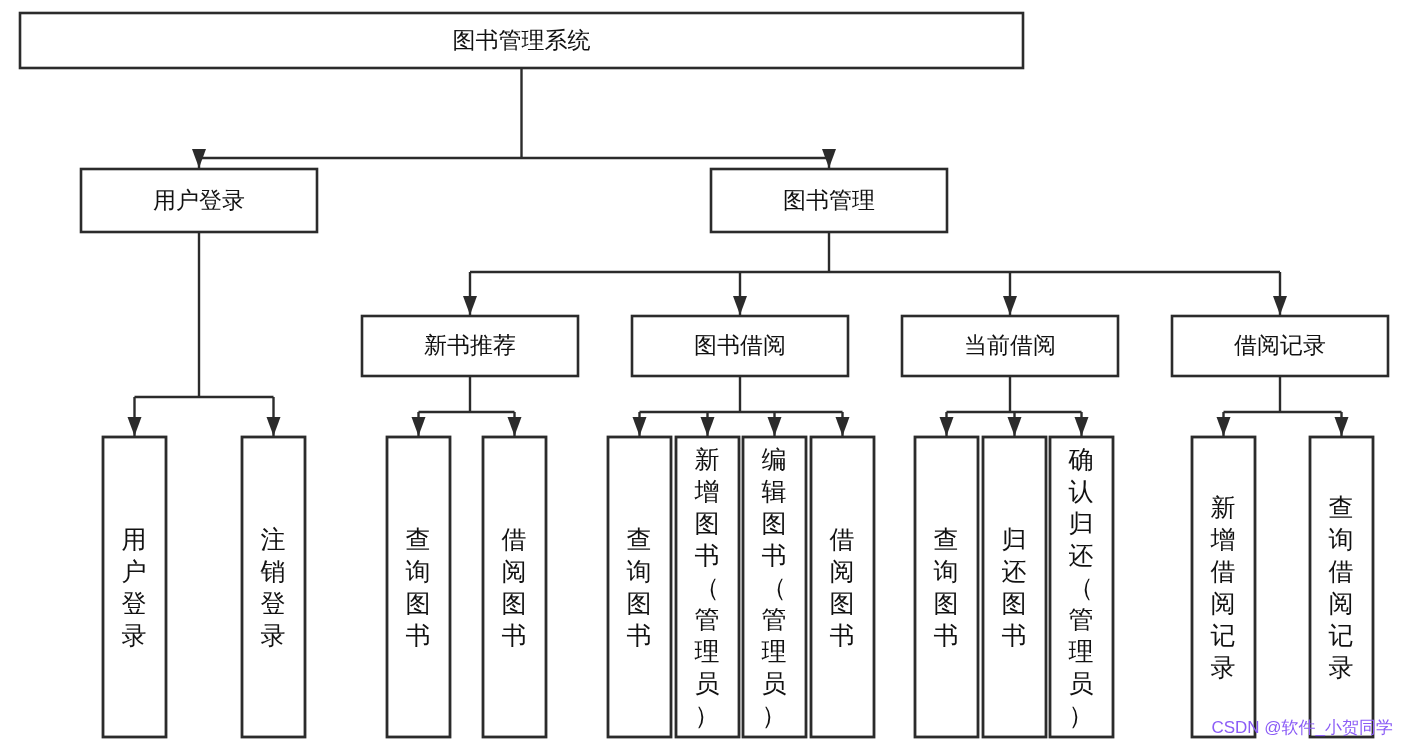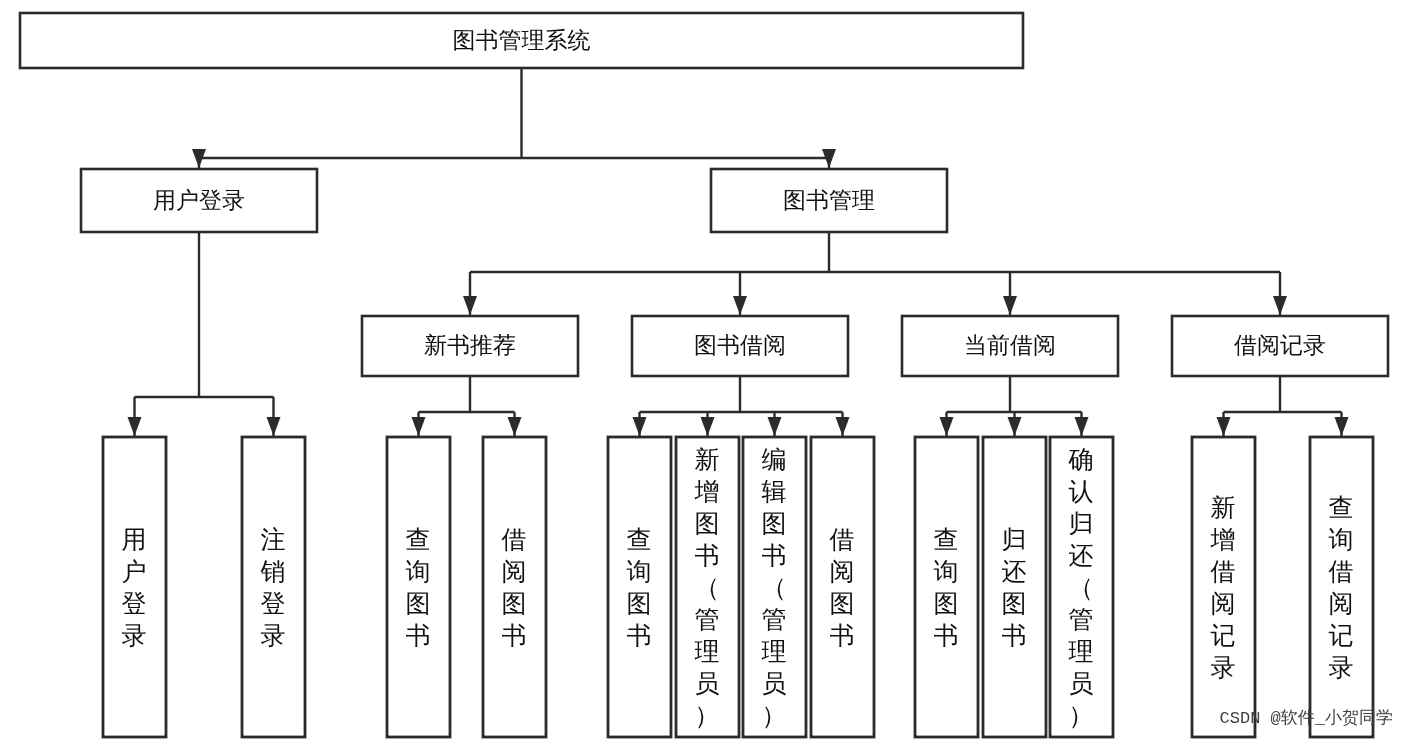--- a/index.html
+++ b/index.html
@@ -55,24 +55,24 @@
   .leaf-label {
     fill: #111111;
     font-family: "Liberation Sans", sans-serif;
     font-size: 25px;
     letter-spacing: 3px;
     text-anchor: middle;
   }
   .watermark {
     position: absolute;
     right: 12px;
-    bottom: 18px;
-    font-family: Liberation Mono, monospace;
+    bottom: 8px;
+    font-family: Liberation Sans, sans-serif;
     font-size: 17px;
-    color: #404040;
+    color: #8b5cf6;
     white-space: nowrap;
     user-select: none;
   }
 </style>
 </head>
 <body>
 
 <div id="diagram-root">
 
   <svg id="flow" viewBox="0 0 1405 747" xmlns="http://www.w3.org/2000/svg">

